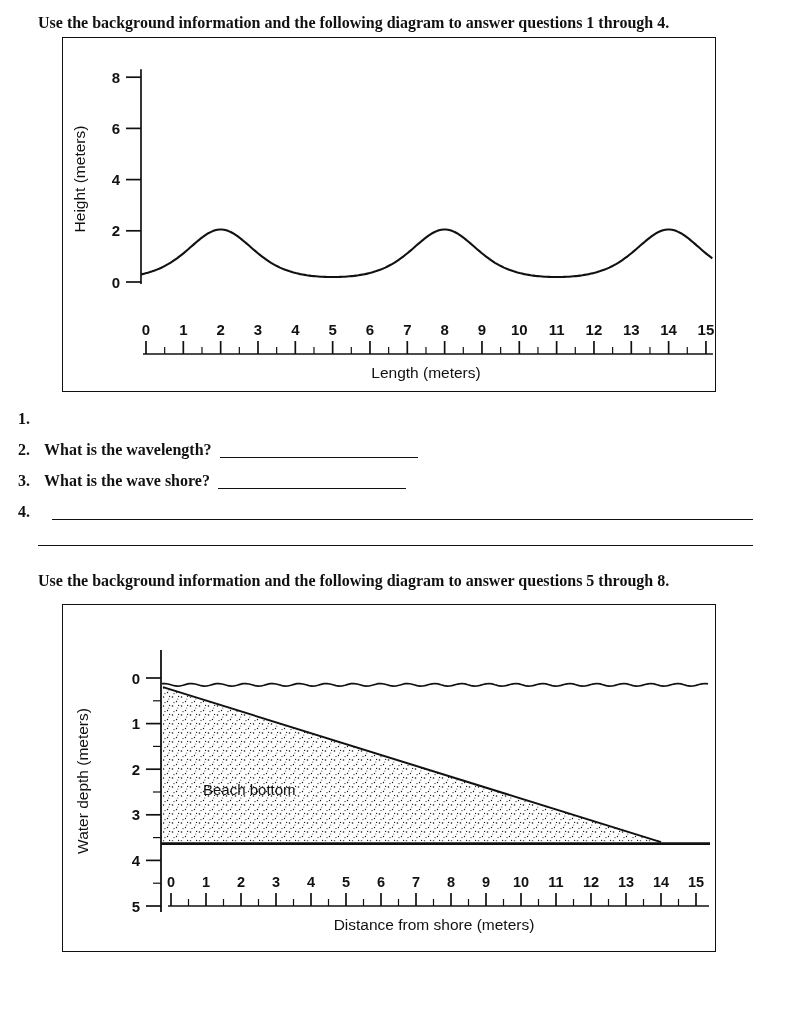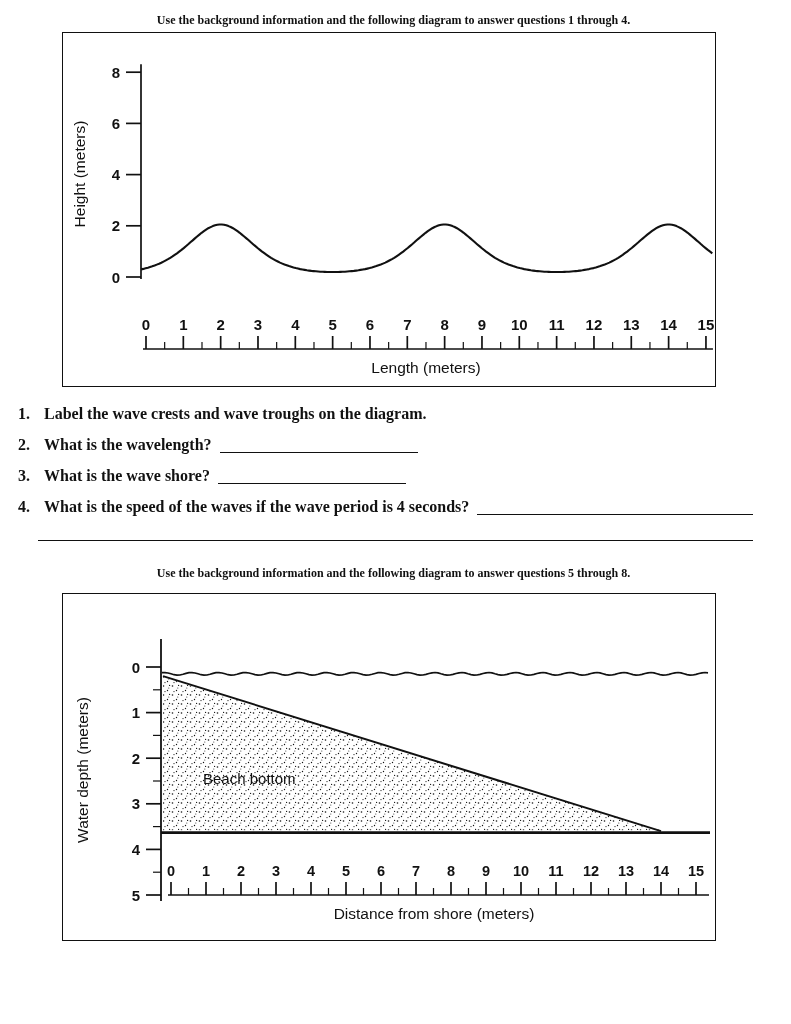--- a/index.html
+++ b/index.html
@@ -7,25 +7,24 @@
   body {
     width: 791px; height: 1024px;
     font-family: "Liberation Serif", serif;
     color: #111;
     position: relative;
     overflow: hidden;
   }
   .sheet { padding-top: 12px; }
   .intro {
     font-weight: 700;
-    font-size: 12px;
+    font-size: 16px;
     line-height: 1.38;
     margin: 0 42px 0 18px;
     text-indent: 20px;
-    text-align: center;
   }
   .intro-2 { margin-top: 24px; }
   .diagram-box {
     border: 1.6px solid #111;
     margin: 3px 75px 0 62px;
     background: #fff;
   }
   .diagram-box svg { display: block; font-family: "Liberation Sans", sans-serif; }
   .q-list { margin: 18px 38px 0 18px; }
   .q-row {
@@ -129,35 +128,33 @@
           <line x1="624.285" y1="309" x2="624.285" y2="316" stroke="#111" stroke-width="1.2"></line>
         </g>
       <text x="363" y="340" text-anchor="middle" font-size="15.5" font-weight="400" fill="#111">Length (meters)</text>
       <text x="22" y="141" transform="rotate(-90 22 141)" text-anchor="middle" font-size="15.5" font-weight="400" fill="#111">Height (meters)</text>
     </svg>
   </div>
 
   <div class="q-list">
     <div class="q-row">
       <span class="q-num">1.</span>
-      <span class="q-text">Label the wave crests and wave troughs on the diagram.</span>
     </div>
     <div class="q-row">
       <span class="q-num">2.</span>
       <span class="q-text">What is the wavelength?</span>
       <span class="q-blank q-blank-2"></span>
     </div>
     <div class="q-row">
       <span class="q-num">3.</span>
       <span class="q-text">What is the wave shore?</span>
       <span class="q-blank q-blank-3"></span>
     </div>
     <div class="q-row">
       <span class="q-num">4.</span>
-      <span class="q-text">What is the speed of the waves if the wave period is 4 seconds?</span>
       <span class="q-blank q-blank-4"></span>
     </div>
   </div>
 
   <div class="q-cont"></div>
 
   <p class="intro intro-2">Use the background information and the following diagram to answer questions 5 through 8.</p>
 
   <div class="diagram-box" style="margin-top:12px;">
     <svg id="c2-svg" width="651" height="346" viewBox="0 0 651 346">

